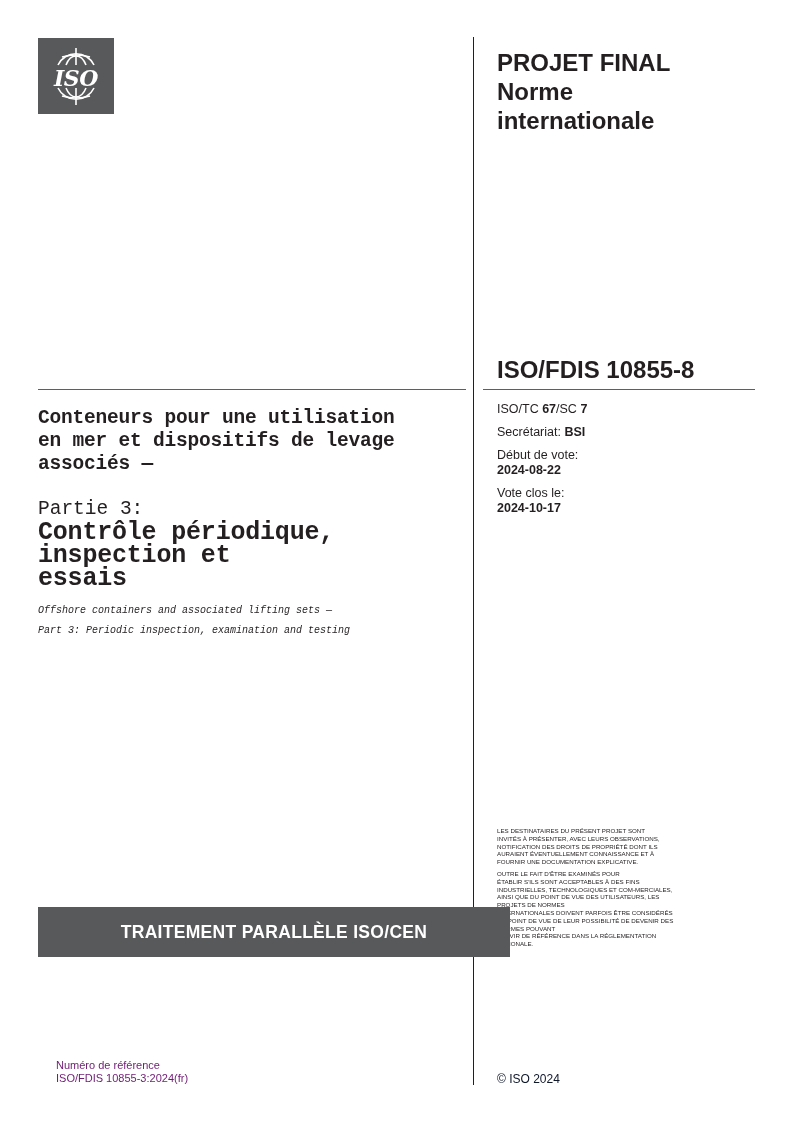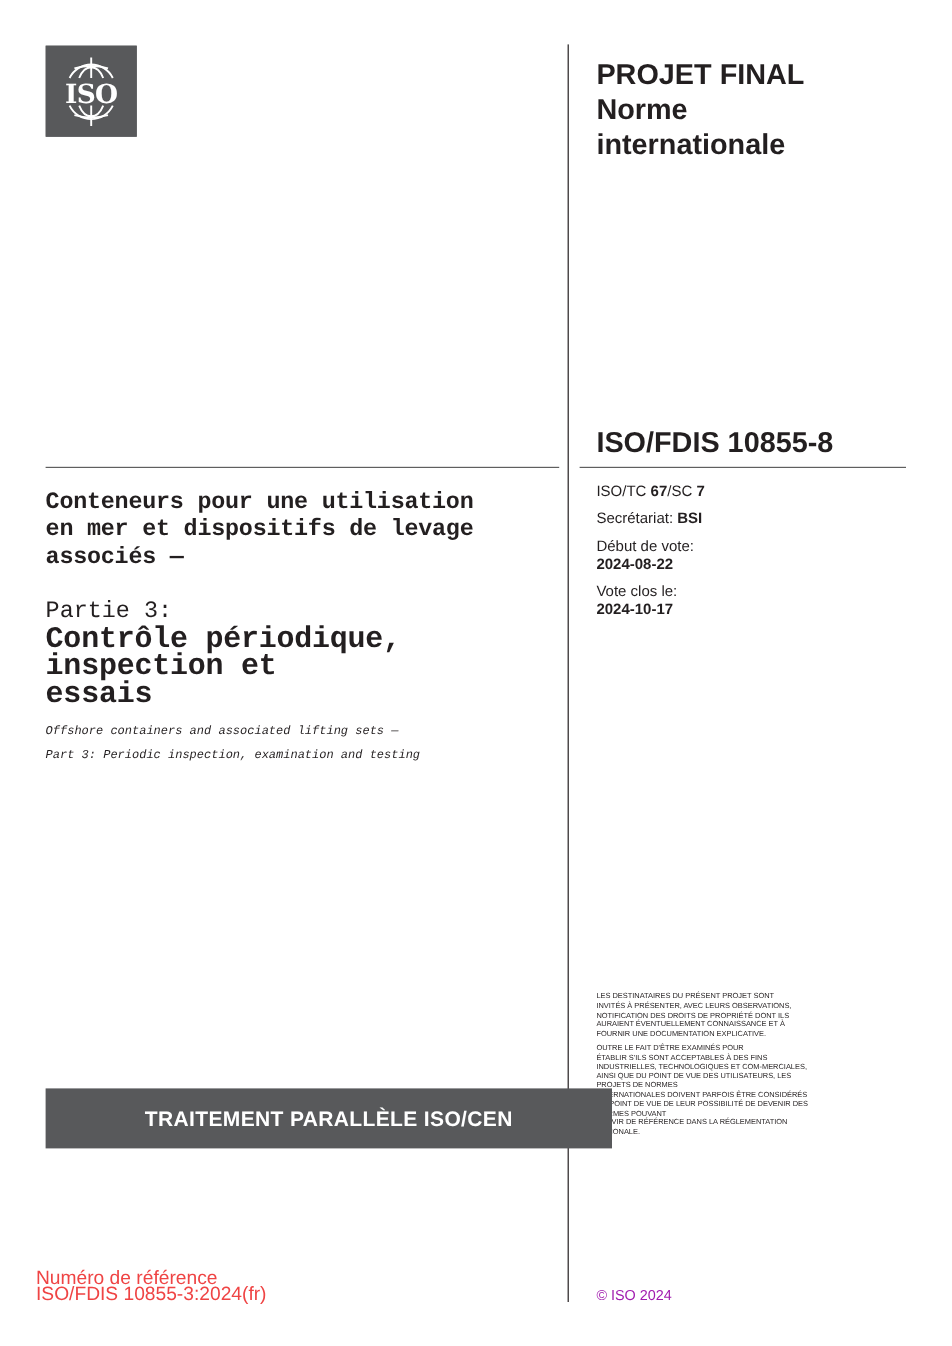--- a/index.html
+++ b/index.html
@@ -1,20 +1,20 @@
 <!DOCTYPE html>
 <html><head>
 <meta charset="utf-8">
 <style>
   html, body { margin: 0; padding: 0; background: #ffffff; }
   body { width: 793px; height: 1122px; position: relative; overflow: hidden; color: #231f20; font-family: "Liberation Sans", sans-serif; }
   .abs { position: absolute; }
 
   
-  .logo { left: 38px; top: 38px; width: 76px; height: 76px; background: #58595b; }
+  .logo { left: 38px; top: 38px; width: 76px; height: 76px; background: #58595b; font-style: italic; }
   .logo svg { display: block; }
 
   
   .vline { left: 473px; top: 37px; width: 1px; height: 1048px; background: #231f20; }
   .hrule-left { left: 38px; top: 389px; width: 428px; height: 1px; background: #5f5f5f; }
   .hrule-right { left: 483px; top: 389px; width: 272px; height: 1px; background: #5f5f5f; }
 
   
   .stage { left: 497px; top: 48px; font-weight: bold; font-size: 24px; line-height: 29px; color: #231f20; }
   .stage div { margin: 0; }
@@ -35,22 +35,22 @@
 
   
   .disclaimer { left: 497px; top: 827px; width: 270px; font-size: 6.2px; line-height: 7.8px; color: #231f20; text-transform: uppercase; }
   .disclaimer p { margin: 0 0 4px 0; }
   .disclaimer p span { display: block; }
 
   
   .banner { left: 38px; top: 907px; width: 472px; height: 50px; background: #58595b; color: #ffffff; display: flex; align-items: center; justify-content: center; font-weight: bold; font-size: 17.5px; letter-spacing: 0.3px; }
 
   
-  .refnum { left: 30px; top: 1059px; font-size: 16px; line-height: 13px; color: #ef4444; }
-  .copyright { left: 497px; top: 1073px; font-size: 12px; line-height: 13px; color: #a21caf; }
+  .refnum { left: 56px; top: 1059px; font-size: 11px; line-height: 13px; color: #701a75; }
+  .copyright { left: 497px; top: 1073px; font-size: 12px; line-height: 13px; color: #0f172a; }
 </style>
 </head>
 <body>
 
 <div class="abs logo">
   <svg width="76" height="76" viewBox="0 0 76 76">
     <rect width="76" height="76" fill="#58595b"></rect>
     <g fill="none" stroke="#ffffff" stroke-width="1.6">
 
       <path d="M20 27 A20 20 0 0 1 56 27"></path>

